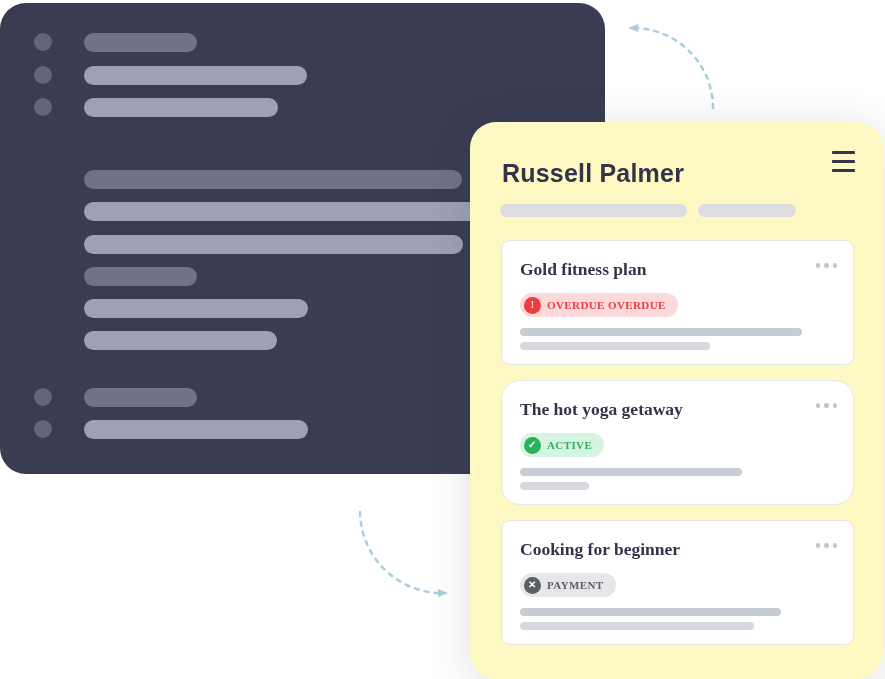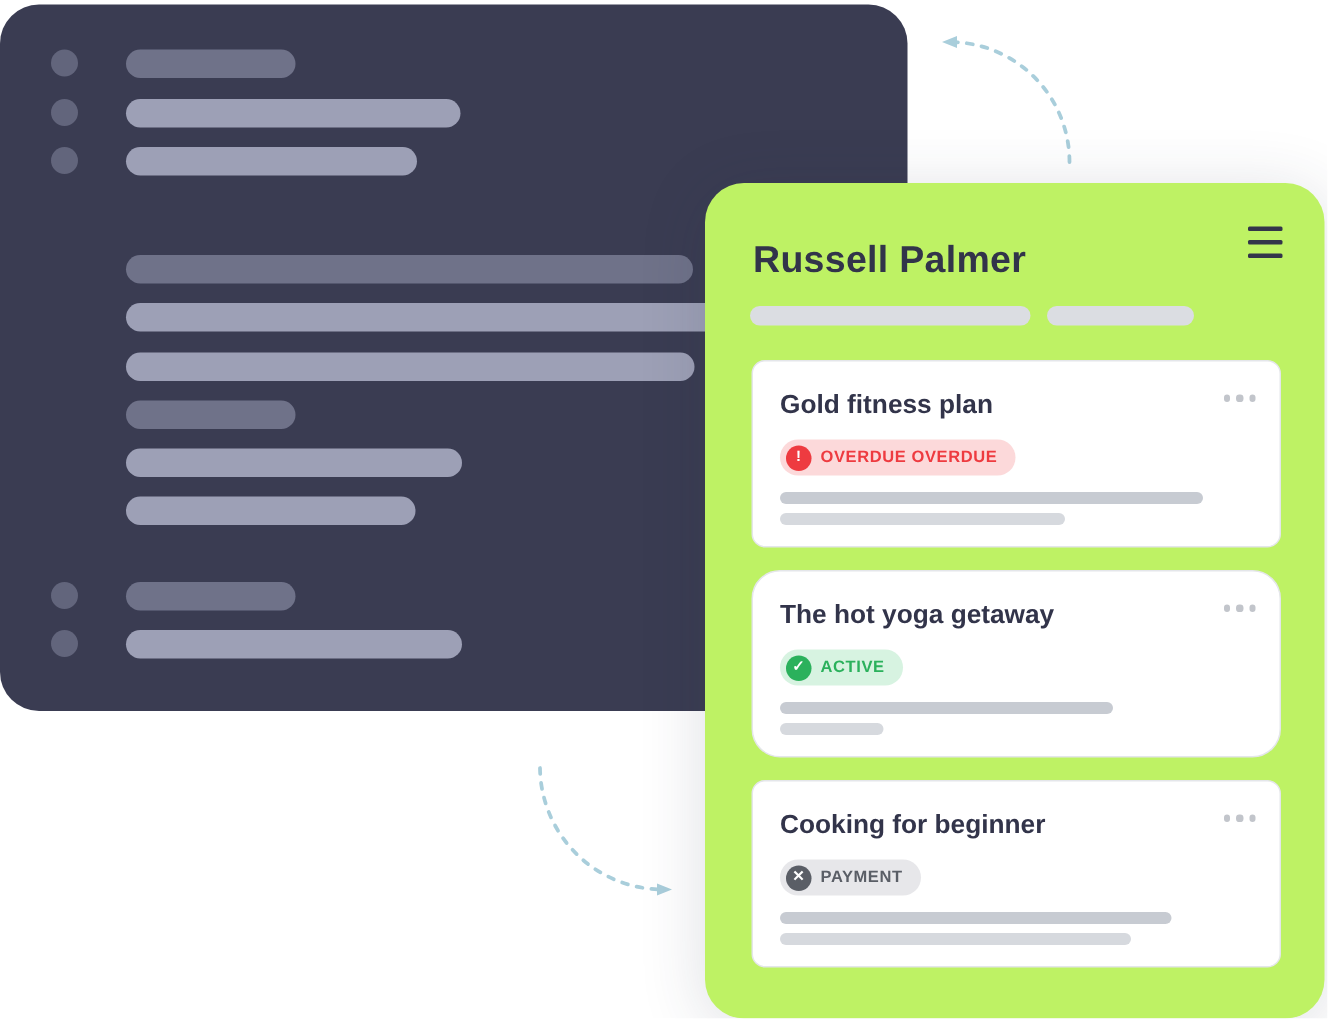--- a/index.html
+++ b/index.html
@@ -24,21 +24,21 @@
   .sk-bar.light{background:#9da0b6;}
 
   
   .arrow-svg{position:absolute;z-index:2;overflow:visible;}
   .arrow-svg path{fill:none;stroke:#a9cedb;stroke-width:2.5;stroke-dasharray:4 6;stroke-linecap:round;}
   .arrow-svg polygon{fill:#a9cedb;}
 
   
   .white-panel{
     position:absolute;left:470px;top:122px;width:413px;height:557px;
-    background:#bef264;border-radius:26px;z-index:3;
+    background:#fef9c3;border-radius:26px;z-index:3;
     box-shadow:0 6px 44px rgba(44,47,76,0.16);
   }
   .wp-title{
     position:absolute;left:32px;top:35px;margin:0;
     font-size:25px;line-height:32px;font-weight:600;color:#32344a;
     letter-spacing:0.2px;
   }
   .hamburger{
     position:absolute;right:28px;top:29px;width:23px;cursor:pointer;
   }
@@ -48,20 +48,21 @@
   .pill-row{position:absolute;left:30px;top:82px;display:flex;gap:11px;}
   .pill{height:13px;border-radius:7px;background:#dbdde2;}
   .pill.p1{width:187px;}
   .pill.p2{width:98px;}
 
   
   .card{
     position:absolute;left:31px;width:353px;height:125px;
     background:#ffffff;border:1px solid #e4e6ea;border-radius:9px;
     box-sizing:border-box;
+    font-family:Liberation Serif, serif;
   }
   .card.c0{top:118px;}
   .card.c1{top:258px;border-radius:19px;}
   .card.c2{top:398px;}
   .card-title{
     position:absolute;left:18px;top:15px;margin:0;
     font-size:17.5px;line-height:26px;font-weight:700;color:#32344a;
   }
   .dots{position:absolute;right:16px;top:22px;display:flex;gap:4px;cursor:pointer;}
   .dots i{width:4.5px;height:4.5px;border-radius:50%;background:#c2c5cb;}

